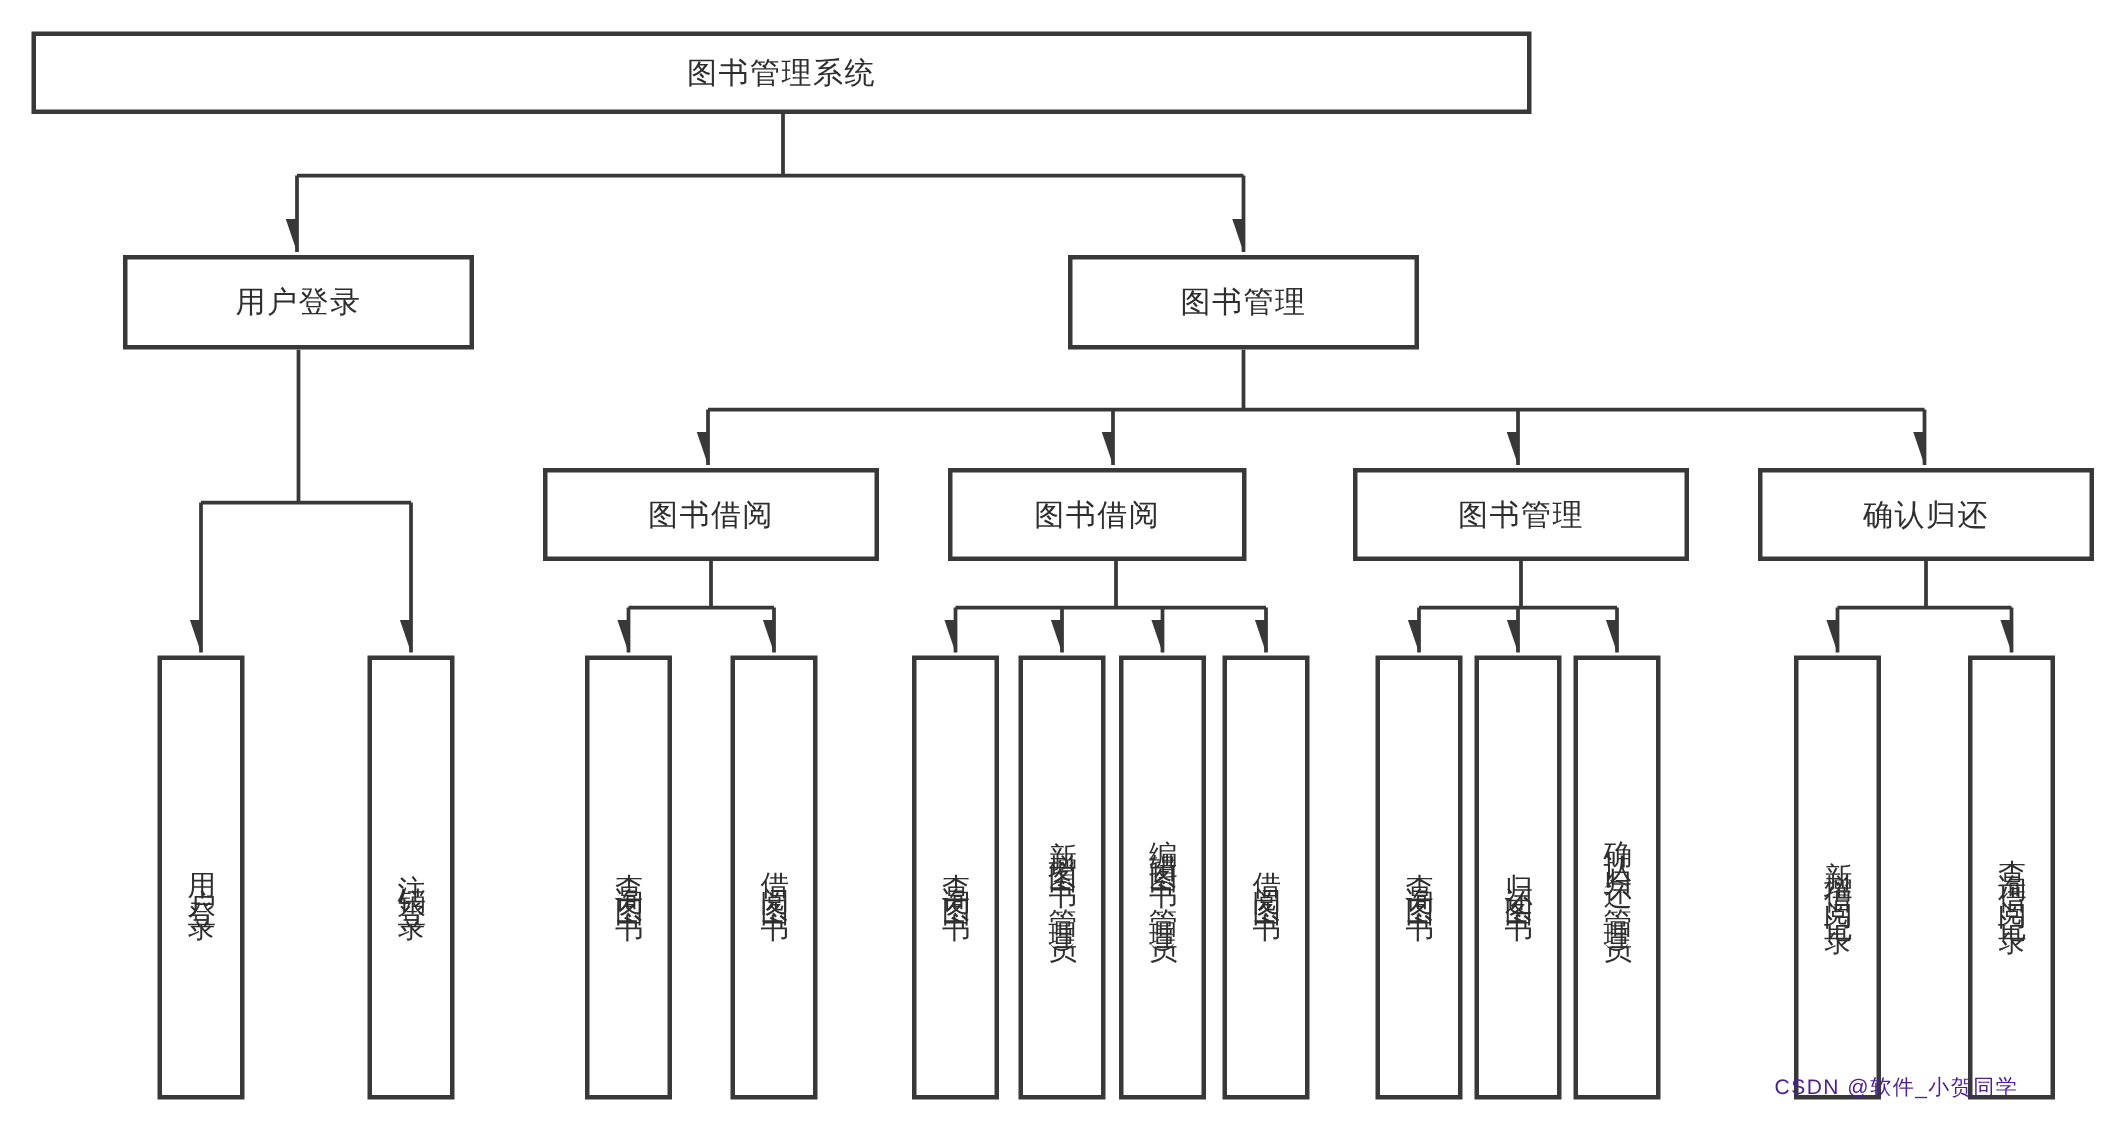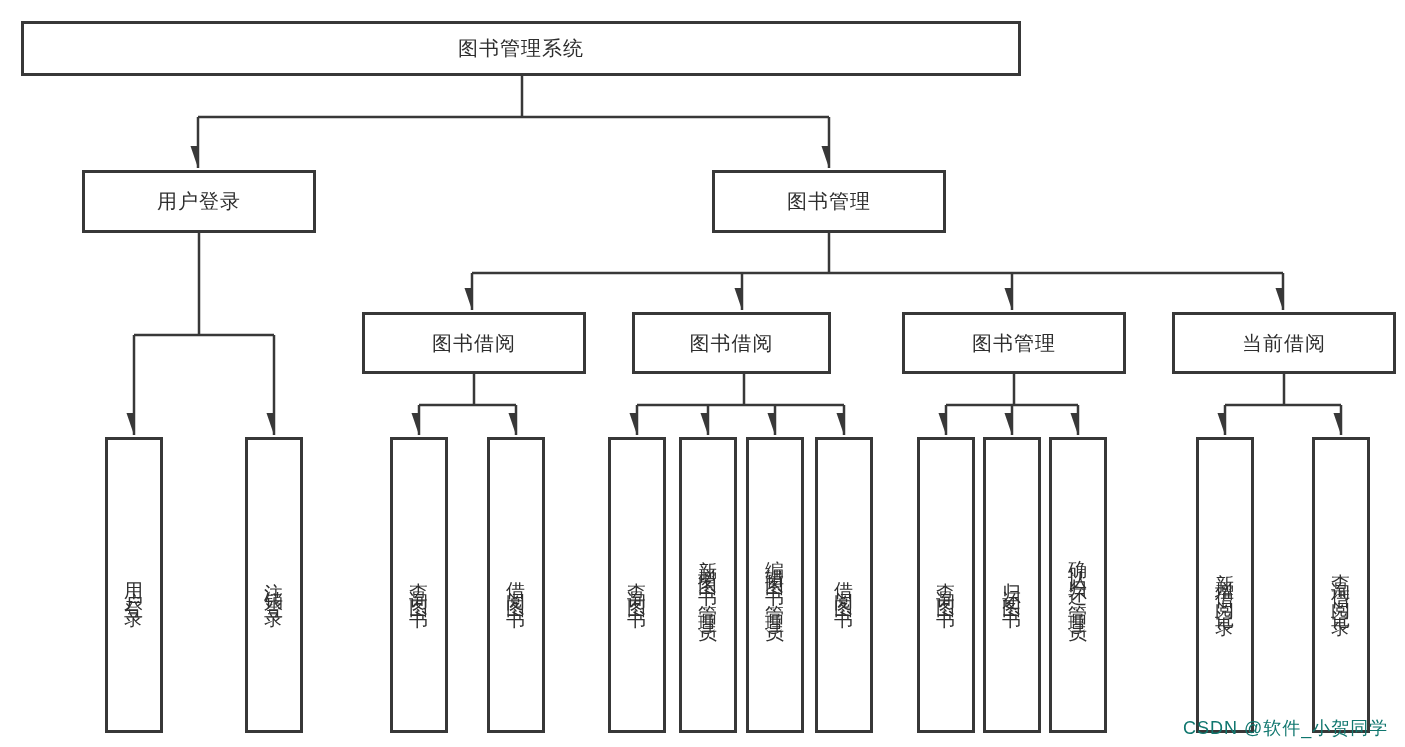--- a/index.html
+++ b/index.html
@@ -28,22 +28,22 @@
   .leaf .vtext{
     writing-mode:vertical-rl;
     text-orientation:mixed;
     letter-spacing:9px;
     line-height:1;
     white-space:nowrap;
   }
   .watermark{
     position:absolute;
     left:1183px;top:716px;
-    font-size:18px;
-    color:#0f766e;
+    font-size:14px;
+    color:#4c1d95;
     letter-spacing:1px;
     z-index:5;
     white-space:nowrap;
   }
 </style>
 </head>
 <body>
 
 <div id="canvas">
 
@@ -104,21 +104,21 @@
   <div class="node" style="left:362px;top:312px;width:224px;height:62px;">
     <span>图书借阅</span>
   </div>
   <div class="node" style="left:632px;top:312px;width:199px;height:62px;">
     <span>图书借阅</span>
   </div>
   <div class="node" style="left:902px;top:312px;width:224px;height:62px;">
     <span>图书管理</span>
   </div>
   <div class="node" style="left:1172px;top:312px;width:224px;height:62px;">
-    <span>当前借阅</span>
+    <span>确认归还</span>
   </div>
 
   <div class="node leaf" style="left:105px;top:437px;width:58px;height:296px;">
     <span class="vtext">用户登录</span>
   </div>
   <div class="node leaf" style="left:245px;top:437px;width:58px;height:296px;">
     <span class="vtext">注销登录</span>
   </div>
 
   <div class="node leaf" style="left:390px;top:437px;width:58px;height:296px;">

